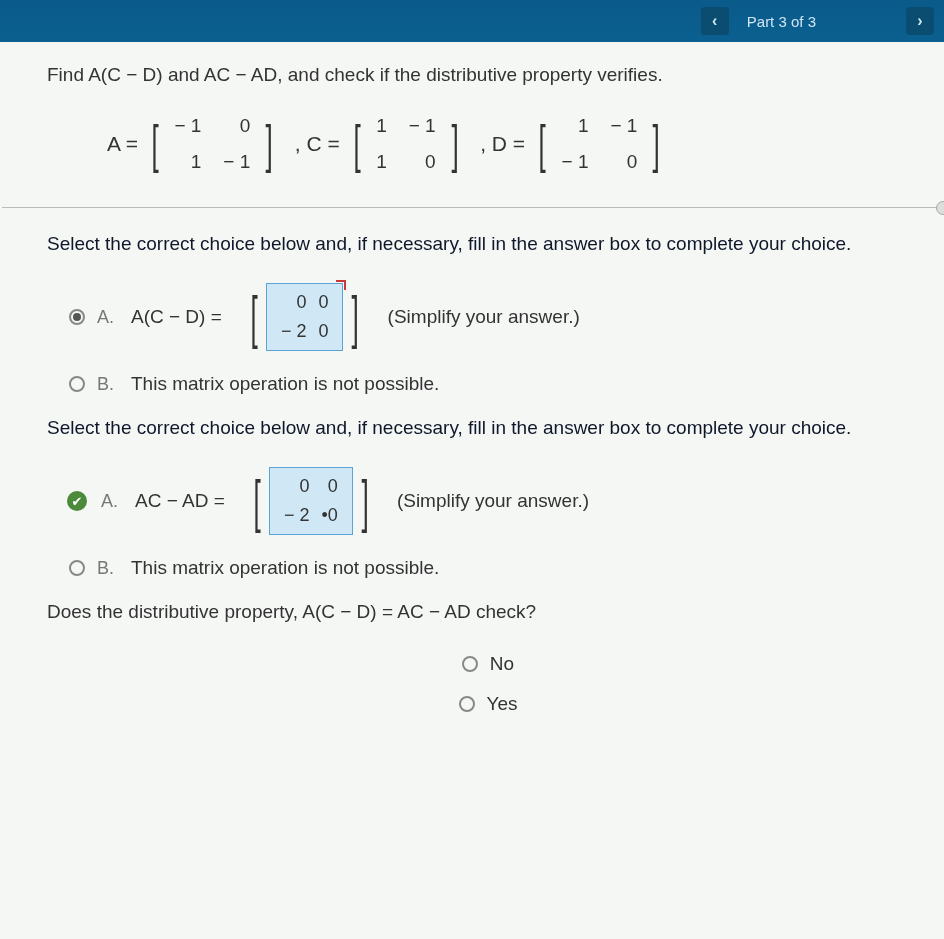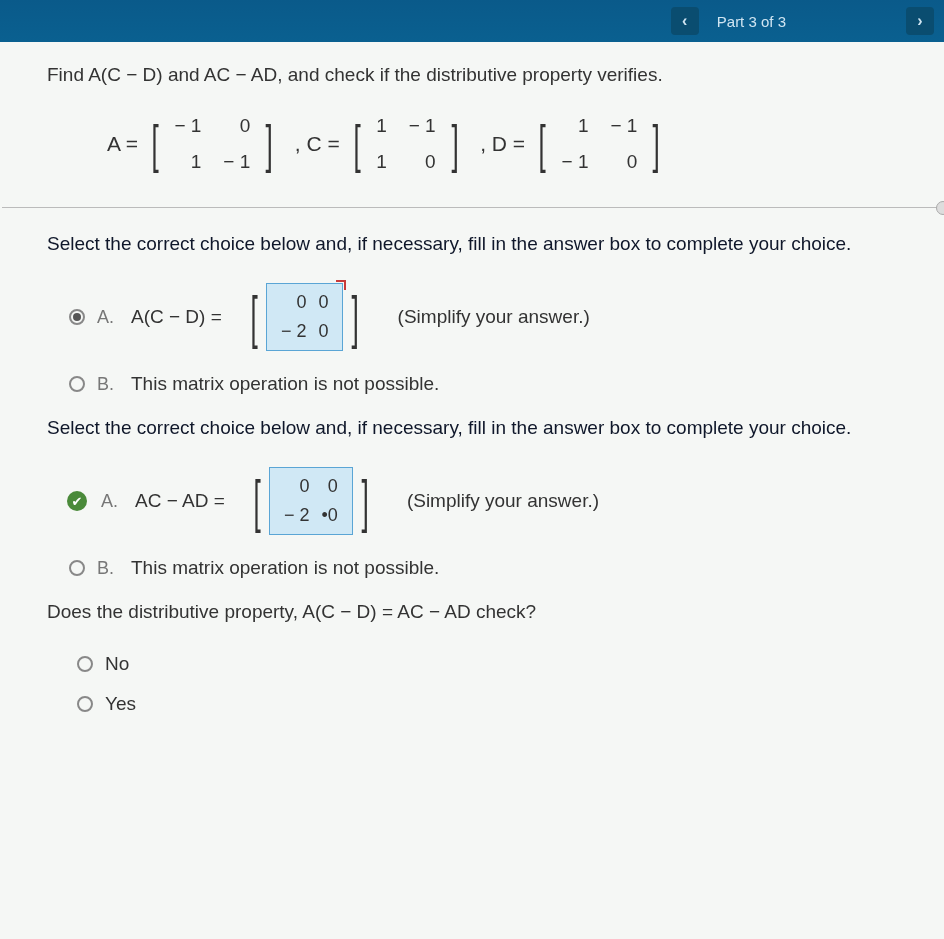--- a/index.html
+++ b/index.html
@@ -28,21 +28,21 @@
       height: 28px;
       border-radius: 4px;
       display: inline-flex;
       align-items: center;
       justify-content: center;
       font-size: 16px;
       font-weight: bold;
       cursor: pointer;
     }
     .part-label {
-      margin: 0 120px 0 18px;
+      margin: 0 90px 0 18px;
       color: #d0e5f2;
     }
     .nav-next {
       margin-left: 0;
     }
     .content {
       background: #f5f7f5;
       padding: 22px 45px 30px 47px;
       height: calc(100% - 42px);
       position: relative;
@@ -170,33 +170,33 @@
     .ansbracket {
       font-size: 58px;
       line-height: 46px;
       color: #333;
       transform: scaleX(0.45);
       display: inline-block;
     }
     .simplify {
       font-size: 19px;
       color: #333;
-      margin-left: 10px;
     }
     .qfinal {
       font-size: 19px;
       color: #333;
       margin: 18px 0 30px 0;
     }
     .radio-col {
       padding-left: 30px;
     }
     .radio-col .optrow {
       padding-left: 0;
       margin-bottom: 18px;
+      justify-content: center;
     }
     .side-scroll {
       position: absolute;
       left: 0;
       top: 42px;
       bottom: 0;
       width: 22px;
       background: #d5d8d5;
       border-right: 1px solid #bbb;
     }

